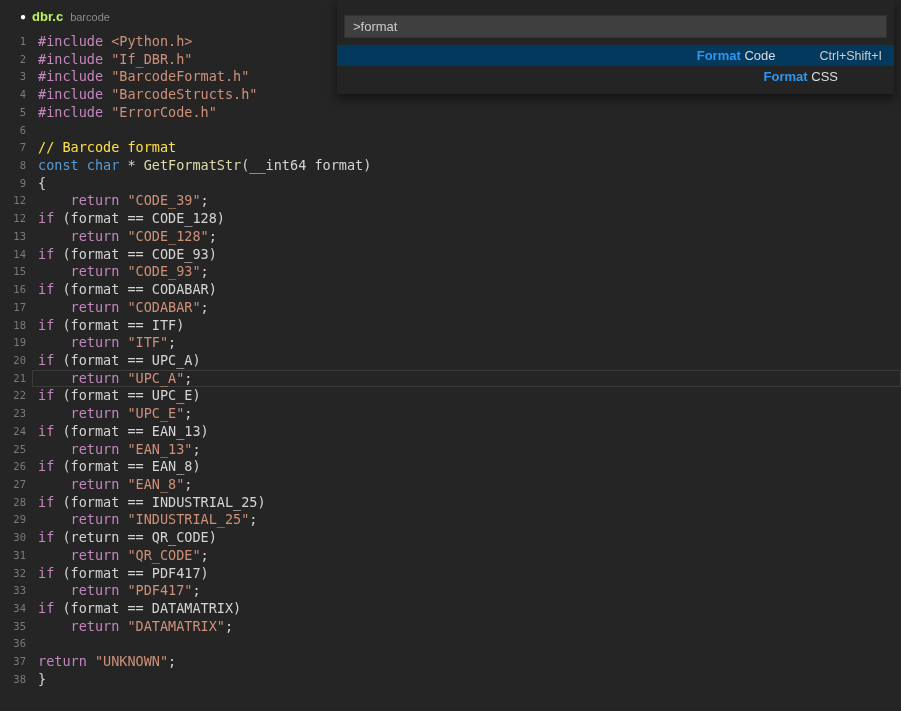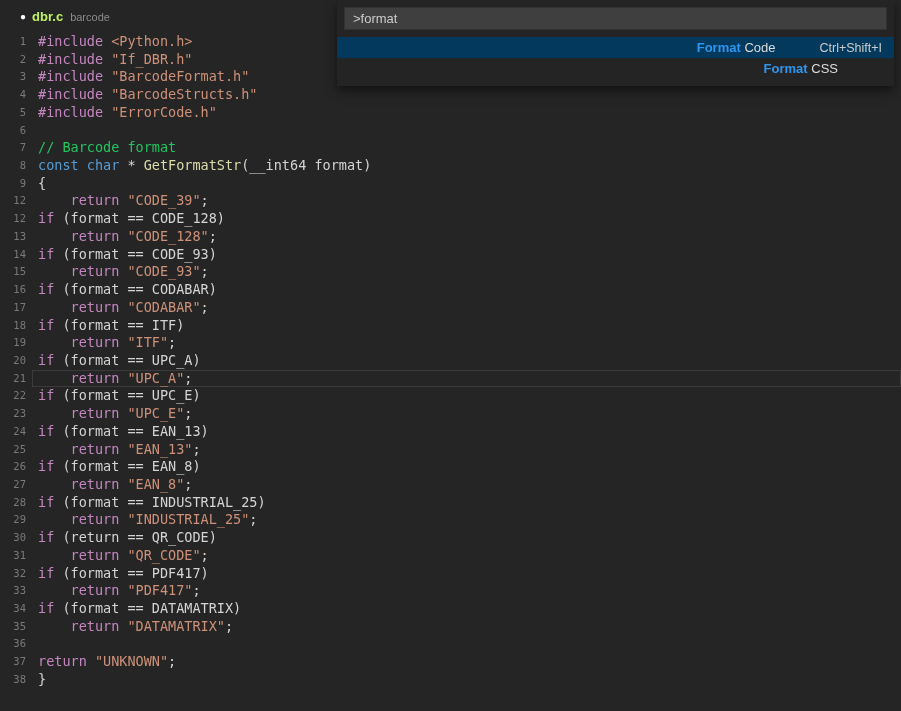--- a/index.html
+++ b/index.html
@@ -47,38 +47,38 @@
     flex: 1;
     margin-left: 6px;
     padding-left: 6px;
     white-space: pre;
   }
   .line.current .code { box-shadow: inset 0 0 0 1px #3b3b3b; }
 
   .tok-kw   { color: #C586C0; }
   .tok-type { color: #569CD6; }
   .tok-str  { color: #CE9178; }
-  .tok-com  { color: #22c55e; }
+  .tok-com  { color: #fde047; }
   .tok-fn   { color: #DCDCAA; }
   .tok-pl   { color: #D4D4D4; }
 
   
   .palette {
     position: absolute;
     left: 337px; top: 0;
     width: 557px;
     background: #242425;
     padding: 7px 0 7px 0;
     box-shadow: 0 5px 10px rgba(0,0,0,0.5);
     z-index: 10;
   }
   .palette-input {
     display: block;
     width: calc(100% - 14px);
-    margin: 0 7px 7px 7px;
+    margin: 8px 7px 7px 7px;
     height: 23px;
     background: #3f3f40;
     border: 1px solid #323233;
     outline: none;
     color: #cccccc;
     font-size: 13px;
     font-family: "Liberation Sans", sans-serif;
     padding: 0 8px;
   }
   .palette-item {

